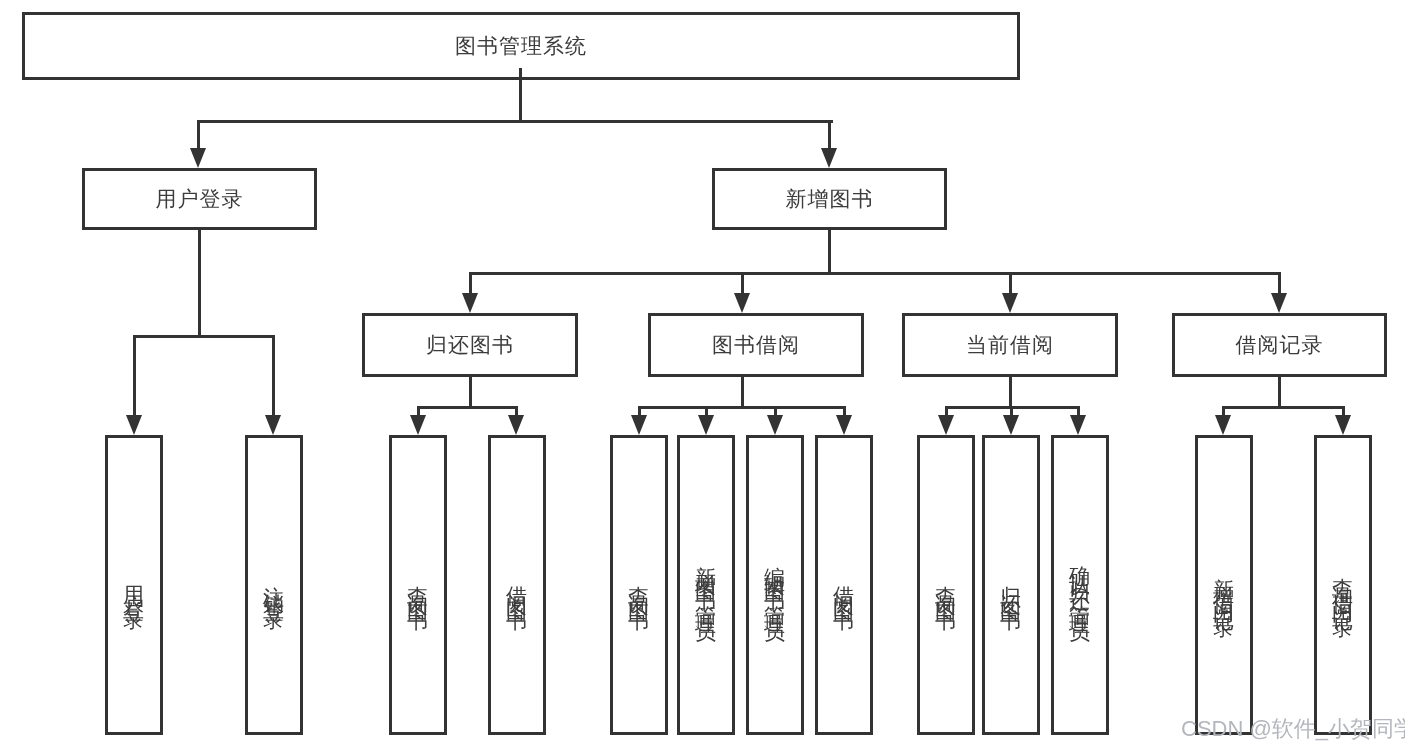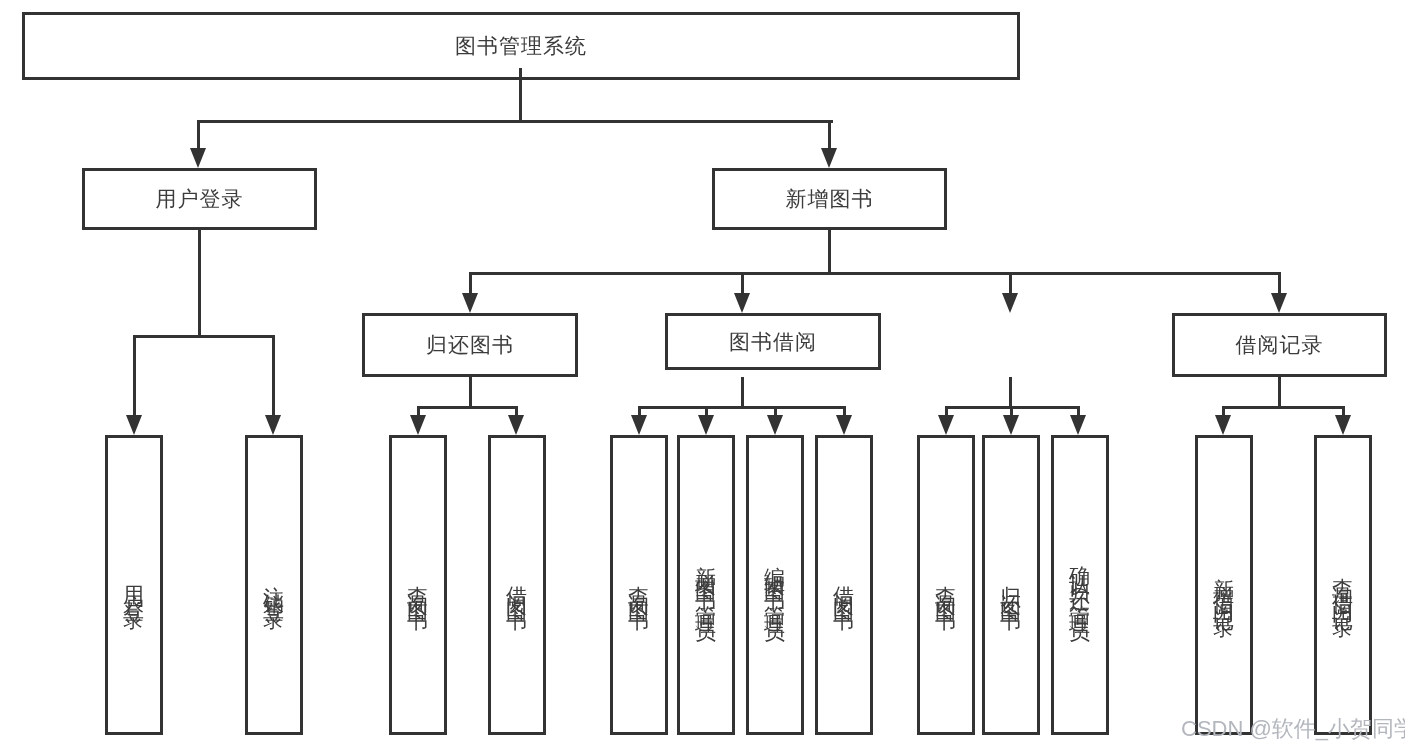--- a/index.html
+++ b/index.html
@@ -82,21 +82,22 @@
   <div class="line" style="left:469px;top:272px;width:3px;height:23px"></div>
   <div class="arrow" style="left:462px;top:293px"></div>
   <div class="line" style="left:741px;top:272px;width:3px;height:23px"></div>
   <div class="arrow" style="left:734px;top:293px"></div>
   <div class="line" style="left:1009px;top:272px;width:3px;height:23px"></div>
   <div class="arrow" style="left:1002px;top:293px"></div>
   <div class="line" style="left:1278px;top:272px;width:3px;height:23px"></div>
   <div class="arrow" style="left:1271px;top:293px"></div>
 
   <div class="node" style="left:362px;top:313px;width:216px;height:64px">归还图书</div>
-  <div class="node" style="left:665px;top:313px;width:216px;height:57px">图书借阅</div>
+  <div class="node" style="left:648px;top:313px;width:216px;height:64px">图书借阅</div>
+  <div class="node" style="left:902px;top:313px;width:216px;height:64px">当前借阅</div>
   <div class="node" style="left:1172px;top:313px;width:215px;height:64px">借阅记录</div>
 
   <div class="line" style="left:469px;top:377px;width:3px;height:29px"></div>
   <div class="line" style="left:417px;top:406px;width:101px;height:3px"></div>
   <div class="line" style="left:417px;top:406px;width:3px;height:11px"></div>
   <div class="arrow" style="left:410px;top:415px"></div>
   <div class="line" style="left:515px;top:406px;width:3px;height:11px"></div>
   <div class="arrow" style="left:508px;top:415px"></div>
 
   <div class="line" style="left:741px;top:377px;width:3px;height:29px"></div>

